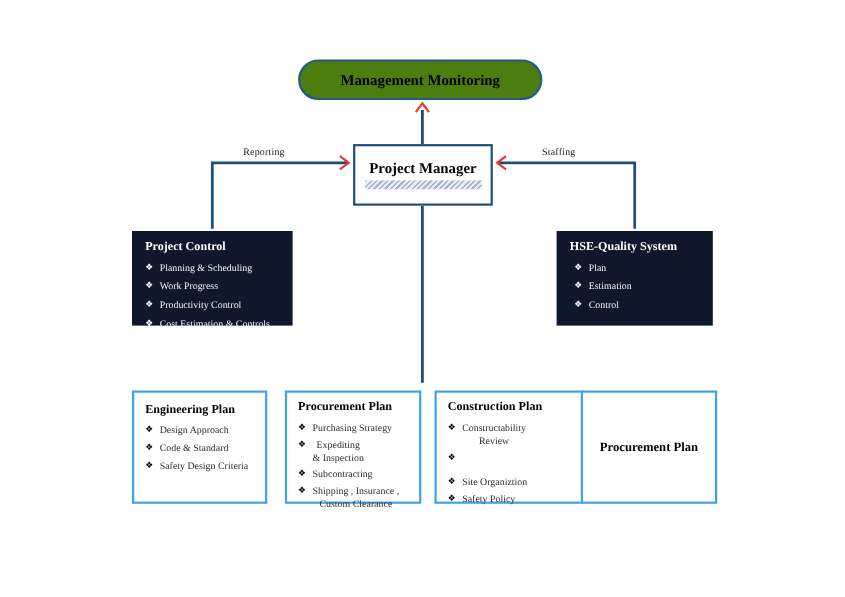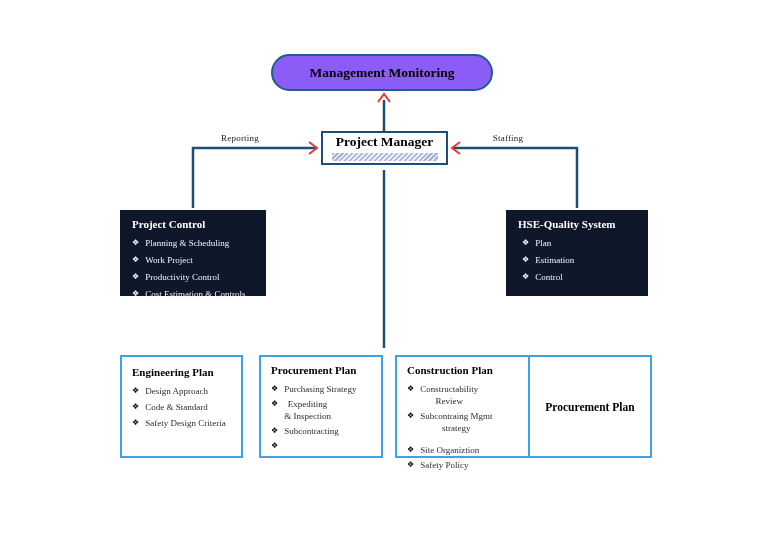--- a/index.html
+++ b/index.html
@@ -9,27 +9,27 @@
   }
   
   #wires{position:absolute;left:0;top:0;width:768px;height:543px;}
   .conn-label{
     position:absolute;font-size:9px;color:#222;text-align:center;width:90px;
     letter-spacing:.2px;
   }
   
   .pill{
     position:absolute;left:271px;top:54px;width:222px;height:37px;
-    border:2px solid #1f5c87;border-radius:19px;background:#8b5cf6;
+    border:2px solid #1f5c87;border-radius:19px;background:#4d7c0f;
     display:flex;align-items:center;justify-content:center;
     font-weight:bold;font-size:13.5px;color:#000;box-sizing:border-box;
   }
   
   .pm-box{
-    position:absolute;left:321px;top:131px;width:127px;height:34px;
+    position:absolute;left:321px;top:131px;width:127px;height:56px;
     border:2.5px solid #1d4e79;background:#fff;box-sizing:border-box;
     display:flex;flex-direction:column;align-items:center;justify-content:center;
   }
   .pm-box .pm-title{font-weight:bold;font-size:13.5px;color:#000;line-height:1.05;}
   .hatch{
     width:106px;height:8px;margin-top:3px;
     background:repeating-linear-gradient(135deg,#a6b4d2 0,#a6b4d2 1.5px,#e7ecf5 1.5px,#e7ecf5 3.5px);
   }
   
   .navy-box{
@@ -90,21 +90,21 @@
 
   <div class="navy-box" style="left:120px;top:210px;">
     <div class="box-title">Project Control</div>
     <ul class="items">
       <li>
         <span class="bullet">❖</span>
         <span class="item-text">Planning &amp; Scheduling</span>
         </li>
       <li>
         <span class="bullet">❖</span>
-        <span class="item-text">Work Project</span>
+        <span class="item-text">Work Progress</span>
         </li>
       <li>
         <span class="bullet">❖</span>
         <span class="item-text">Productivity Control</span>
         </li>
       <li>
         <span class="bullet">❖</span>
         <span class="item-text">Cost Estimation &amp; Controls</span>
         </li>
     </ul>
@@ -157,36 +157,36 @@
         <span class="bullet">❖</span>
         <span class="item-text">Expediting
 &amp; Inspection</span>
         </li>
       <li style="margin-bottom:3px;">
         <span class="bullet">❖</span>
         <span class="item-text">Subcontracting</span>
         </li>
       <li style="margin-bottom:3px;">
         <span class="bullet">❖</span>
+        <span class="item-text">Shipping , Insurance ,
+Custom Clearance</span>
         </li>
     </ul>
   </div>
 
   <div class="plan-box" style="left:395px;width:136px;padding-top:7px;">
     <div class="box-title">Construction Plan</div>
     <ul class="items">
       <li style="margin-bottom:3px;">
         <span class="bullet">❖</span>
         <span class="item-text">Constructability
 Review</span>
         </li>
       <li class="gap-after">
         <span class="bullet">❖</span>
-        <span class="item-text">Subcontraing Mgmt
-strategy</span>
         </li>
       <li style="margin-bottom:3px;">
         <span class="bullet">❖</span>
         <span class="item-text">Site Organiztion</span>
         </li>
       <li style="margin-bottom:3px;">
         <span class="bullet">❖</span>
         <span class="item-text">Safety Policy</span>
         </li>
     </ul>

